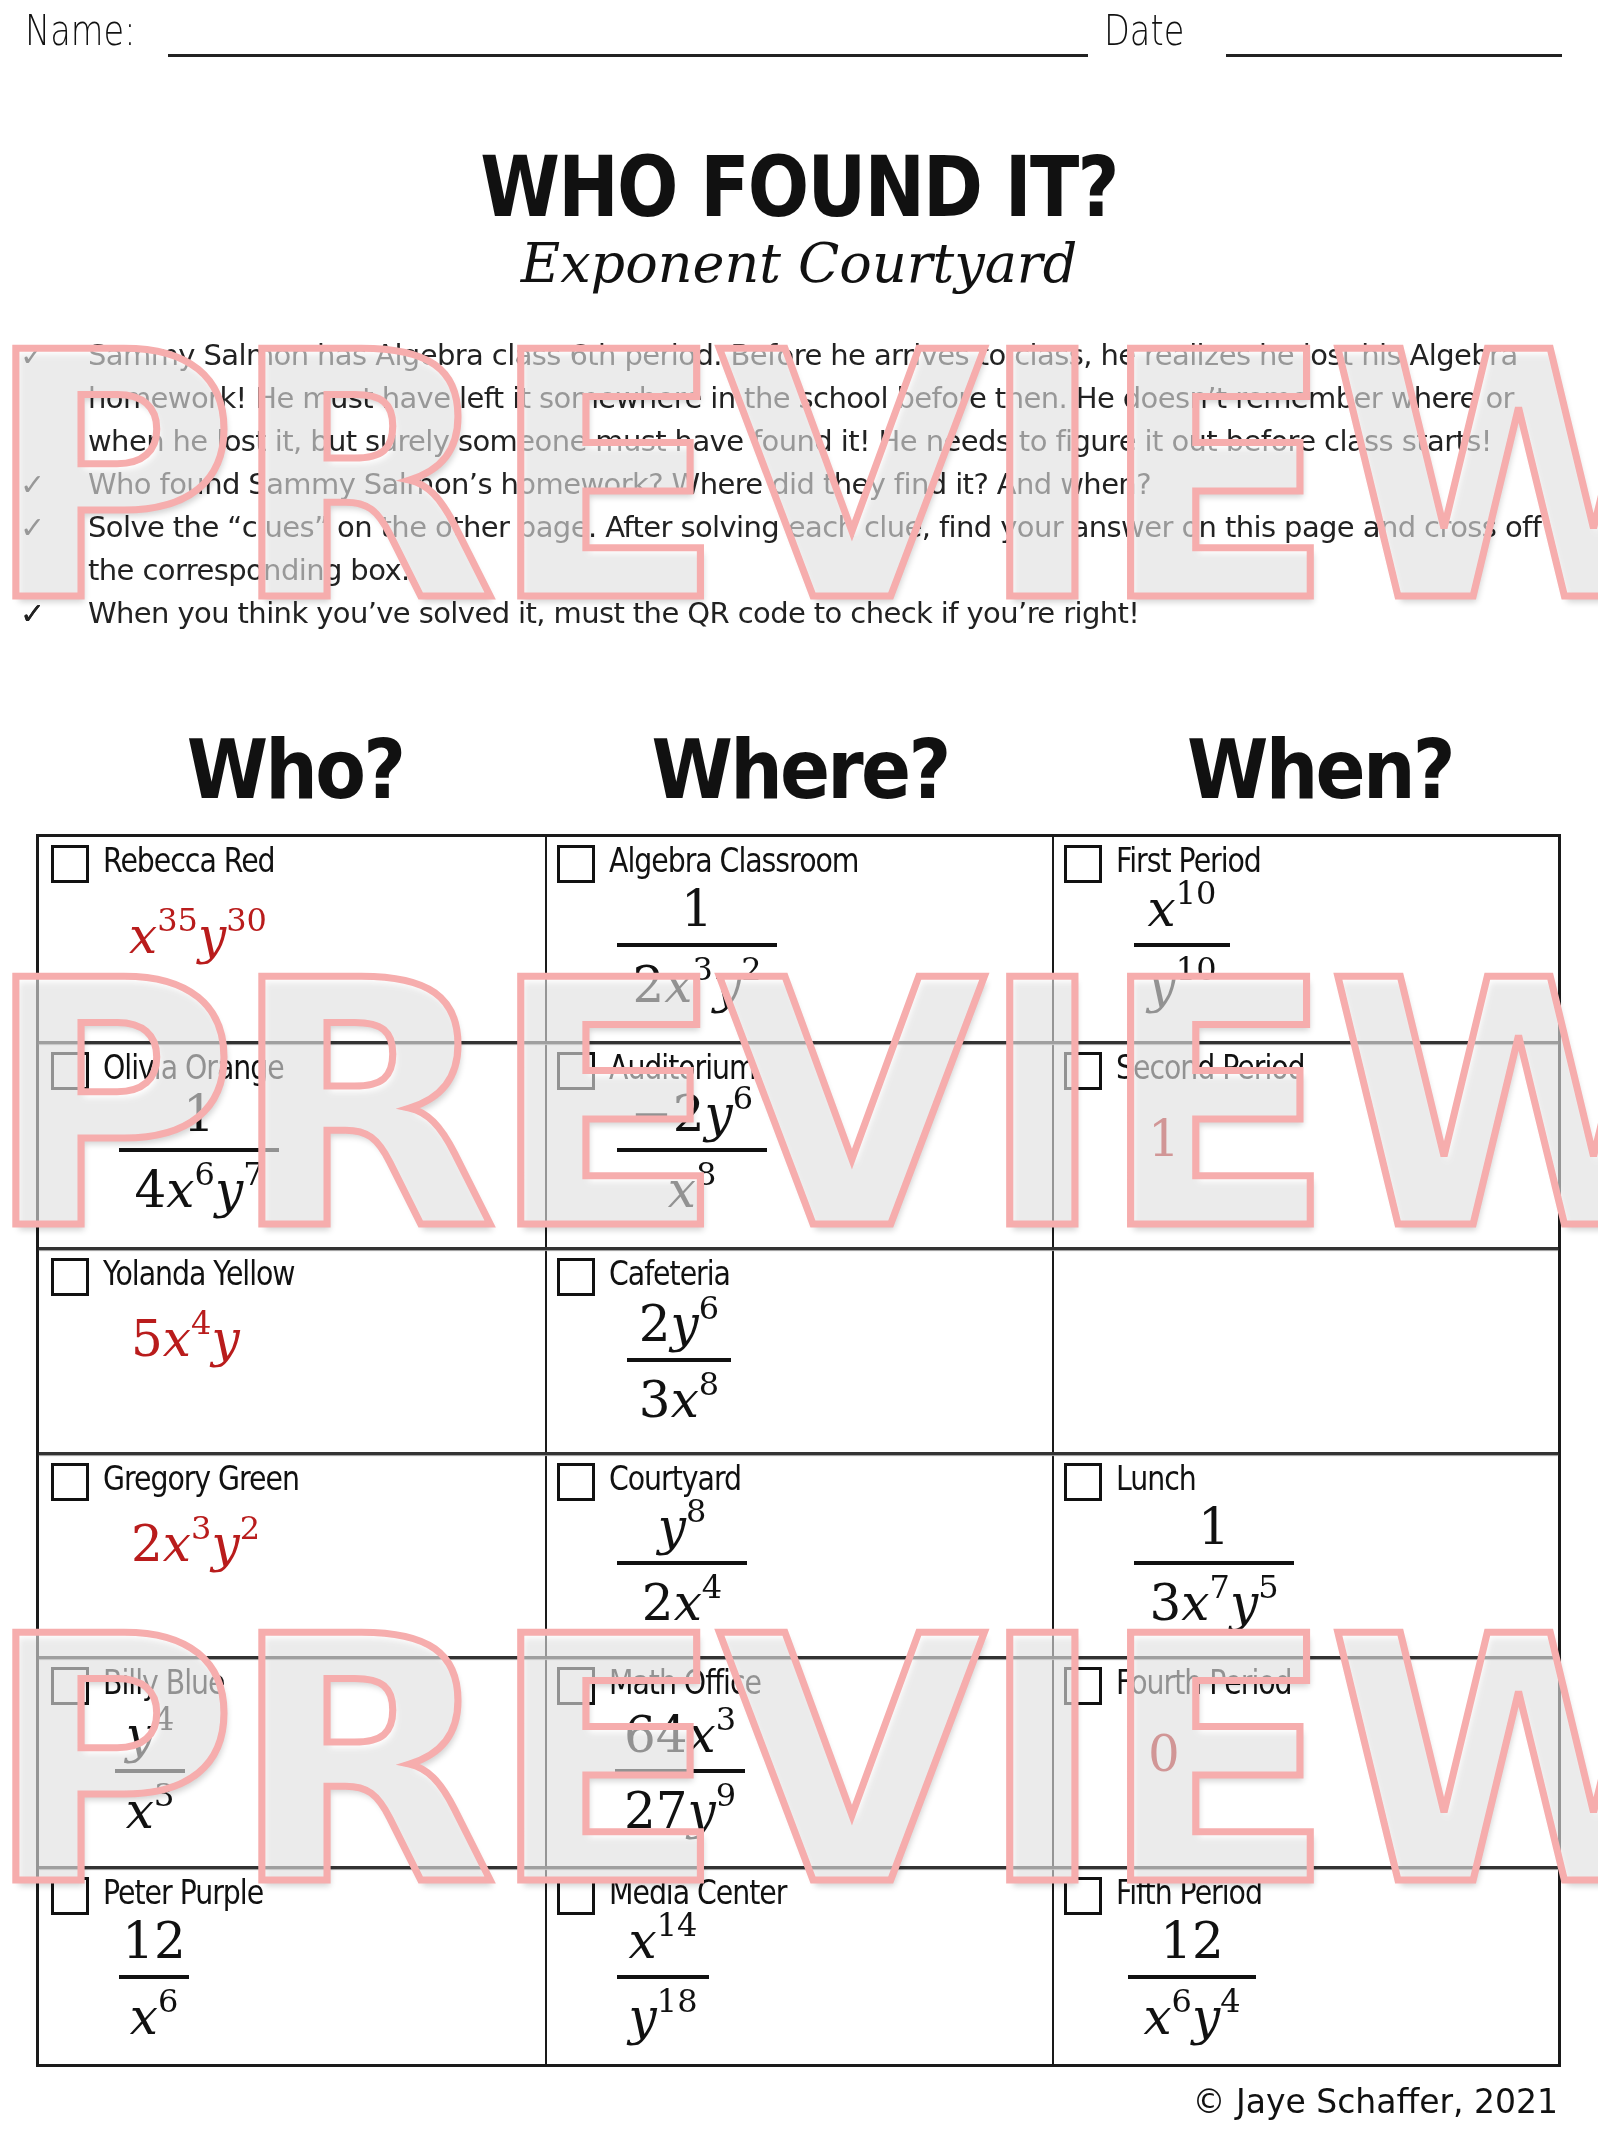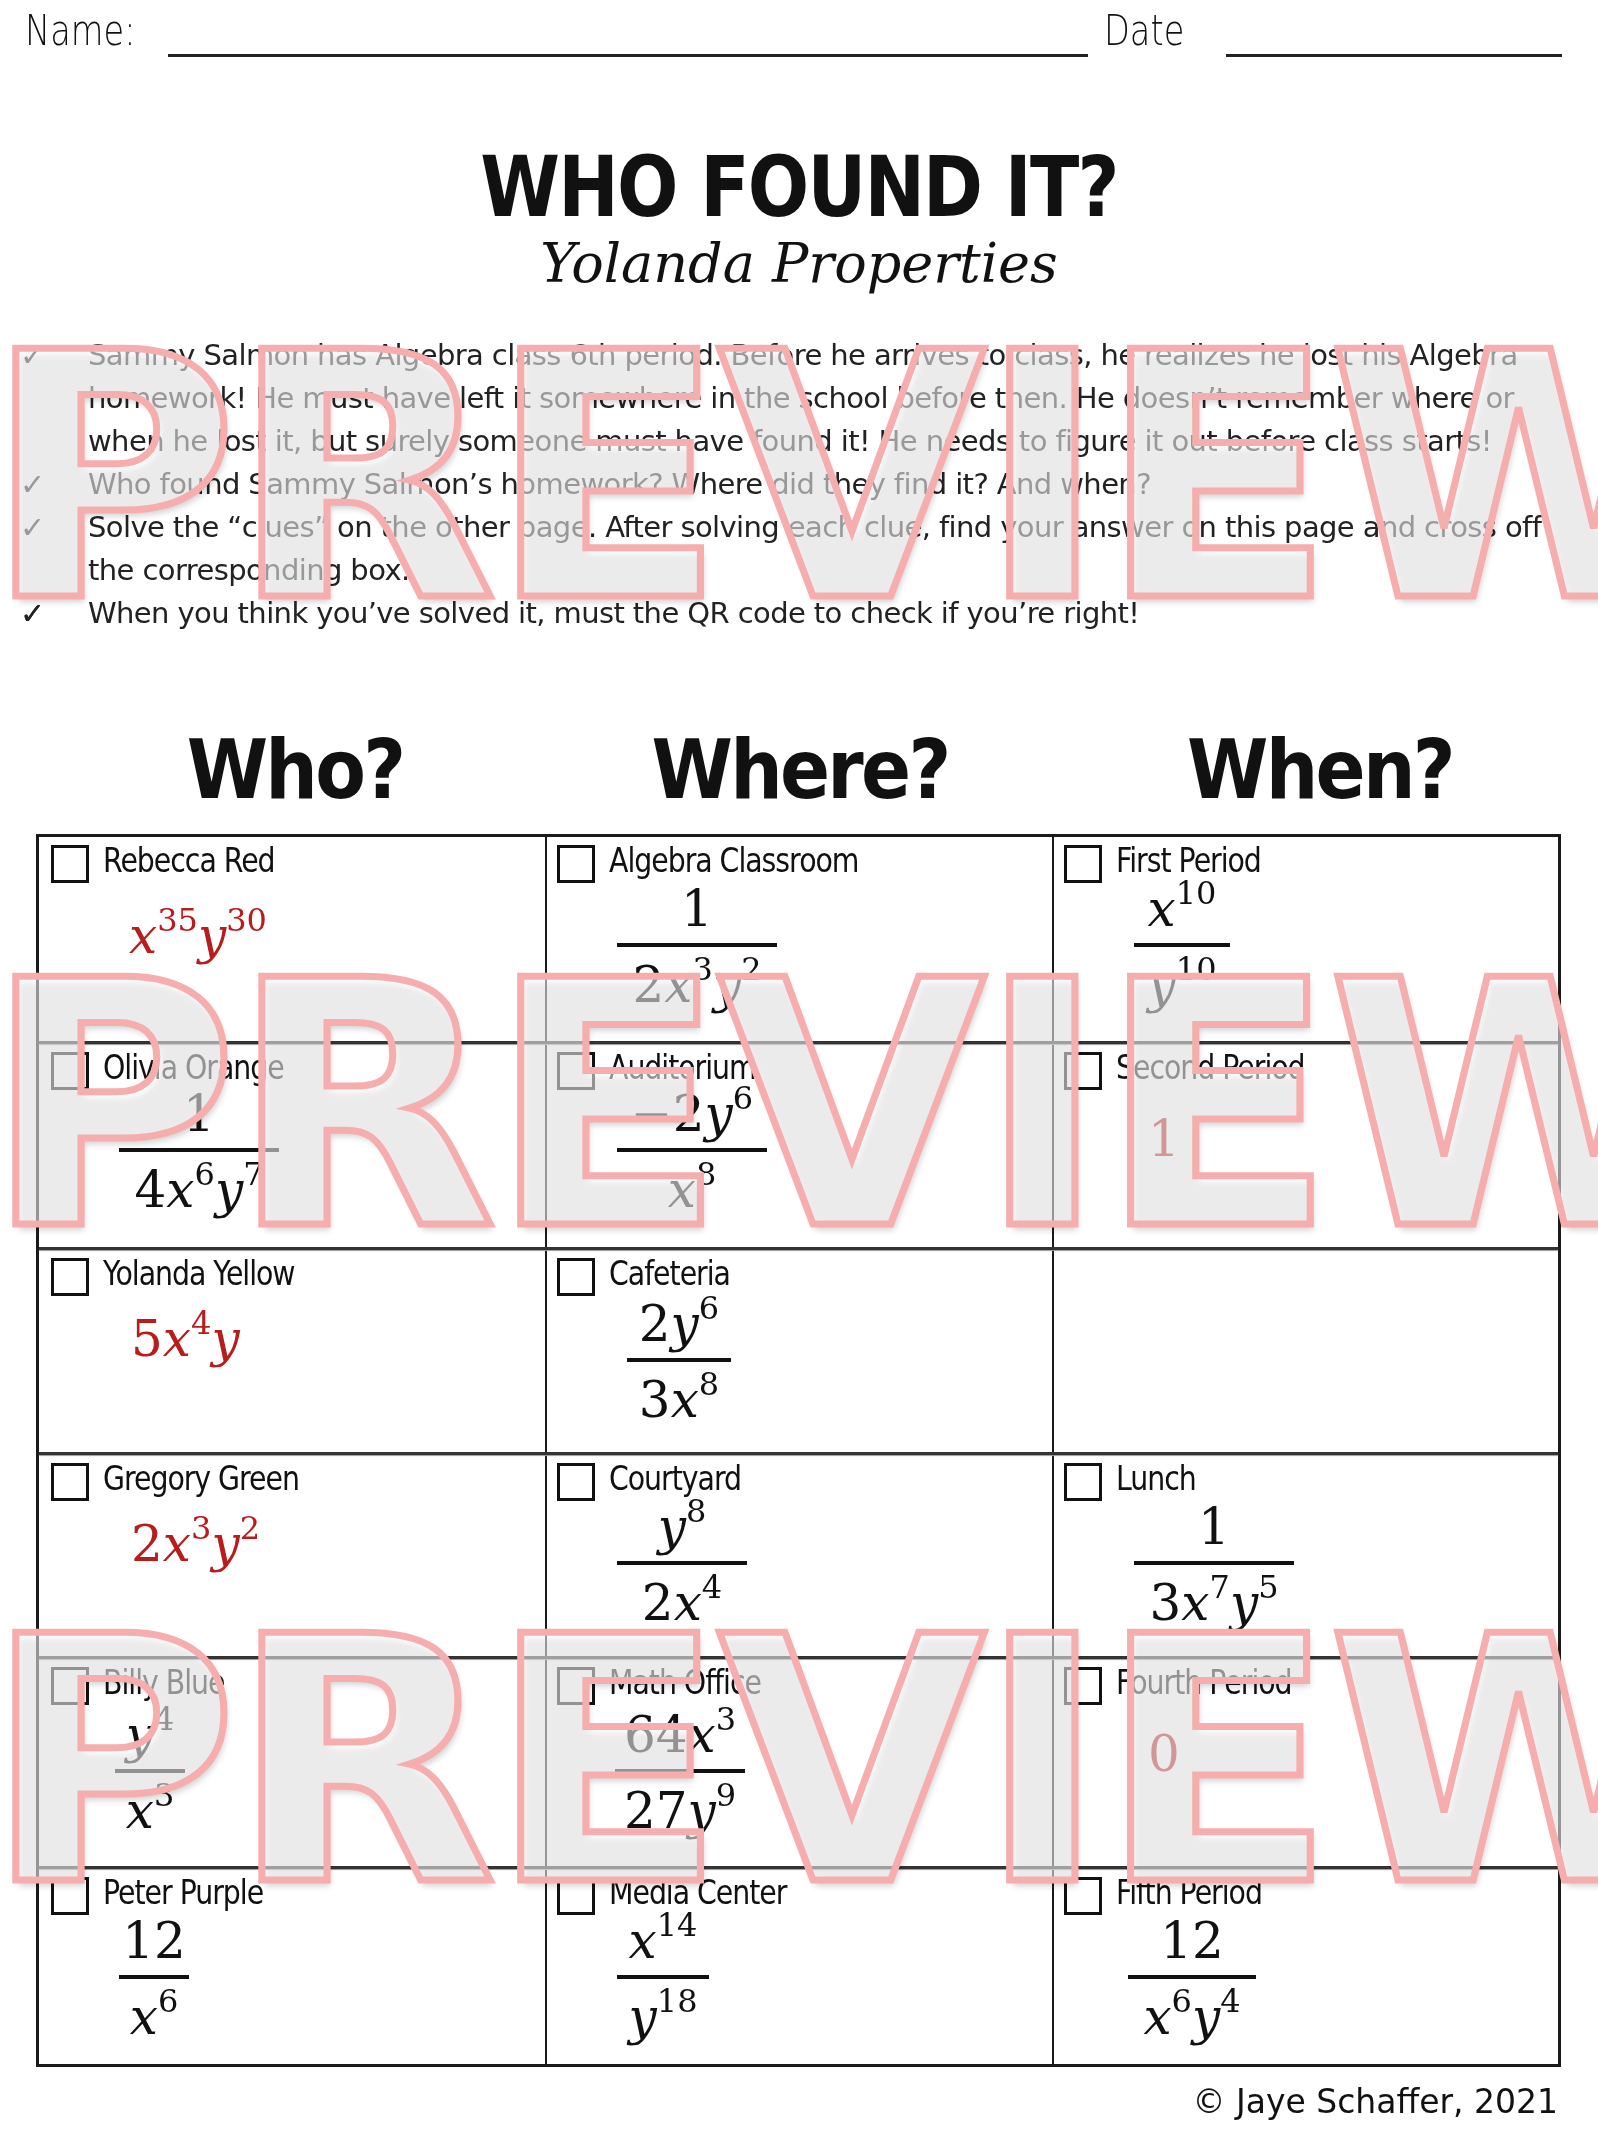--- a/index.html
+++ b/index.html
@@ -45,21 +45,21 @@
 <div class="name-line">
   <span class="lbl">Name:</span>
 </div>
 <div class="blank" style="left:168px; top:54px; width:920px;"></div>
 <div class="name-line" style="left:1104px;">
   <span class="lbl">Date</span>
 </div>
 <div class="blank" style="left:1226px; top:54px; width:336px;"></div>
 
 <div class="title">WHO FOUND IT?</div>
-<div class="subtitle">Yolanda Properties</div>
+<div class="subtitle">Exponent Courtyard</div>
 
 <div class="checklist">
   <div class="check-item">
     <span class="tick">✓</span>
     <span>Sammy Salmon has Algebra class 6th period. Before he arrives to class, he realizes he lost his Algebra homework! He must have left it somewhere in the school before then. He doesn’t remember where or when he lost it, but surely someone must have found it! He needs to figure it out before class starts!</span>
   </div>
   <div class="check-item">
     <span class="tick">✓</span>
     <span>Who found Sammy Salmon’s homework? Where did they find it? And when?</span>
   </div>

